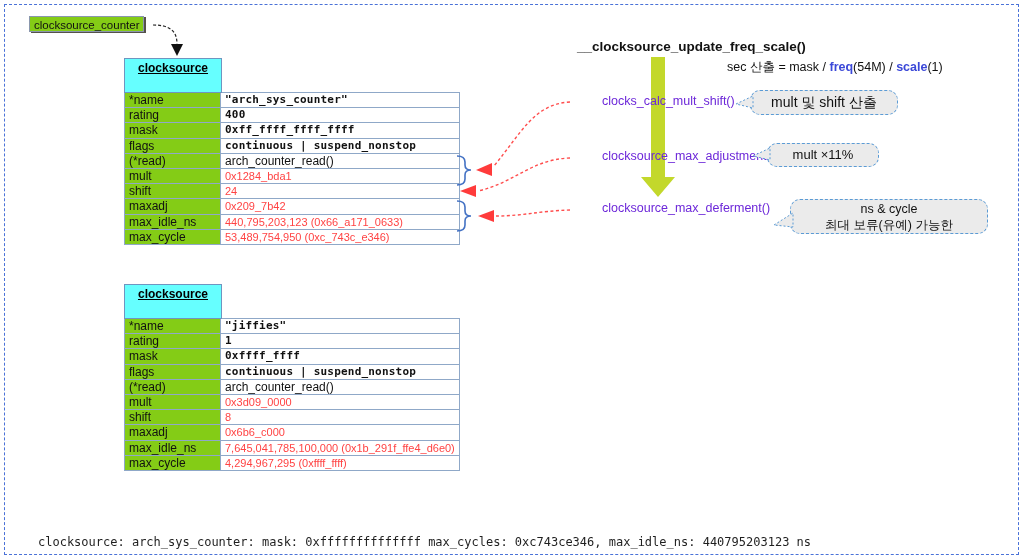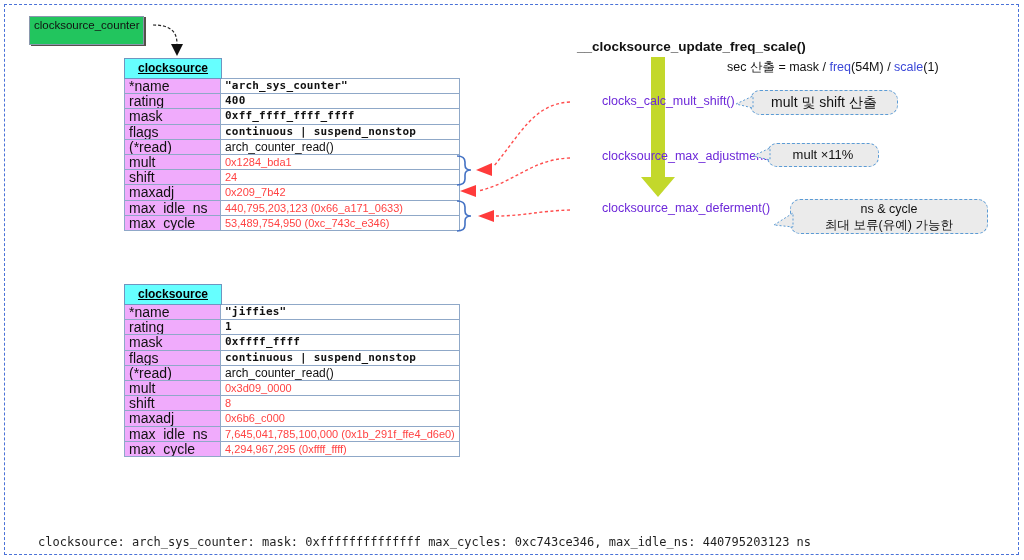--- a/index.html
+++ b/index.html
@@ -6,44 +6,44 @@
   html,body { background:#fff; }
   body { width:1024px; height:560px; position:relative; overflow:hidden;
          font-family:"Liberation Sans", sans-serif; }
 
   .frame { position:absolute; left:4px; top:4px; width:1015px; height:551px;
            border:1px dashed #4a72d8; background:#fff; }
 
   .abs { position:absolute; }
 
   
-  .counter-box { left:29px; top:16px; height:29px; line-height:17px; padding:0 4px;
-                 background:#22c55e; border:1px solid #8a97ad;
+  .counter-box { left:29px; top:16px; height:16px; line-height:17px; padding:0 4px;
+                 background:#84cc16; border:1px solid #8a97ad;
                  box-shadow:2px 1px 0 #55514a;
                  font-size:11.5px; color:#111; z-index:10; }
 
   
   .cs-table { z-index:4; }
-  .cs-tab { width:98px; height:21px; background:#66ffff; border:1px solid #6f95c0;
+  .cs-tab { width:98px; height:35px; background:#66ffff; border:1px solid #6f95c0;
             text-align:center; line-height:19px; font-size:12px; font-weight:bold;
             text-decoration:underline; color:#000; position:relative; z-index:2; }
   .cs-body { display:grid; grid-template-columns:95px 238px; gap:1px;
              background:#8fa8c8; border:1px solid #8fa8c8; width:336px; margin-top:-1px; }
   .cs-cell { height:14.2px; line-height:14px; white-space:nowrap; overflow:hidden; }
-  .cs-label { background:#f0abfc; font-size:14px; color:#111; padding-left:4px; }
+  .cs-label { background:#84cc16; font-size:12px; color:#111; padding-left:4px; }
   .cs-value { background:#fff; padding-left:4px; }
   .cs-value.mono { font-family:"DejaVu Sans Mono", monospace; font-weight:600;
                    font-size:11px; letter-spacing:0.2px; color:#111; }
   .cs-value.sans { font-size:12px; color:#111; }
   .cs-value.red  { font-size:11px; color:#ff4343; }
 
   
   .flow-title { left:577px; top:39px; font-size:13.5px; font-weight:bold; color:#111; z-index:10; }
   .formula { left:727px; top:59px; font-size:12.5px; color:#111; z-index:10; }
-  .formula .blue { color:#3b48d8; }
+  .formula .blue { color:#3b48d8;font-weight:bold; }
   .func-label { left:602px; font-size:12.5px; color:#6d28d9; z-index:10; white-space:nowrap; }
 
   
   .bubble { background:#ebebeb; border:1px dashed #5b9bd5; border-radius:10px;
             text-align:center; color:#111; z-index:10; }
   .bubble1 { left:750px; top:90px;  width:148px; height:25px; line-height:23px; font-size:14px; }
   .bubble2 { left:767px; top:143px; width:112px; height:24px; line-height:22px; font-size:13px; }
   .bubble3 { left:790px; top:199px; width:198px; height:35px; font-size:12.5px; line-height:15.5px; padding-top:2px; }
 
   

